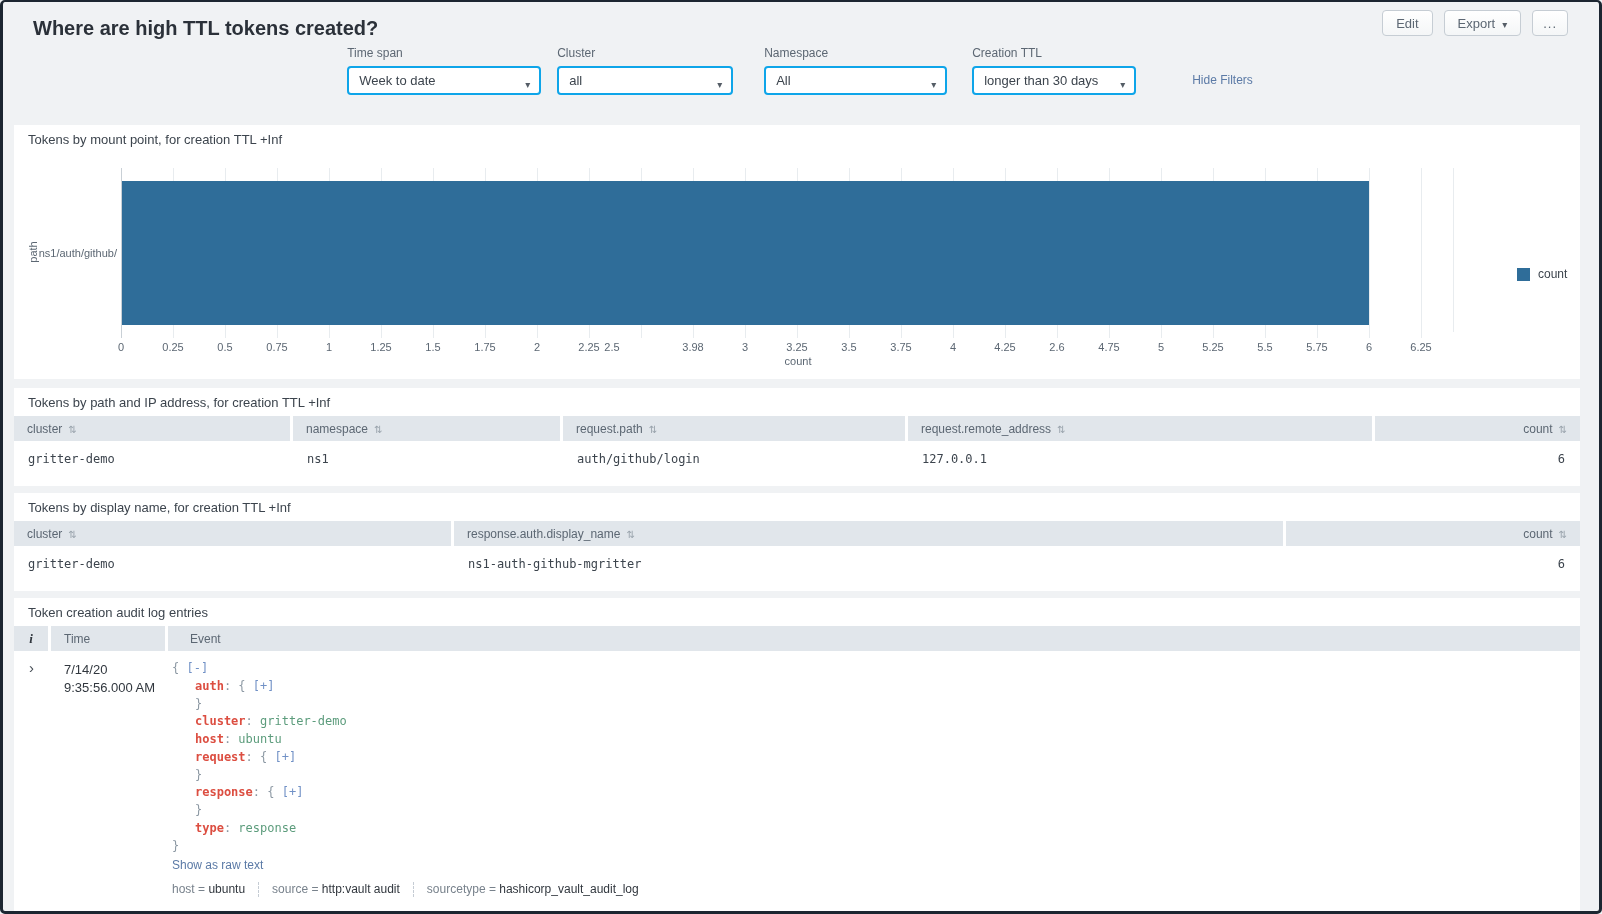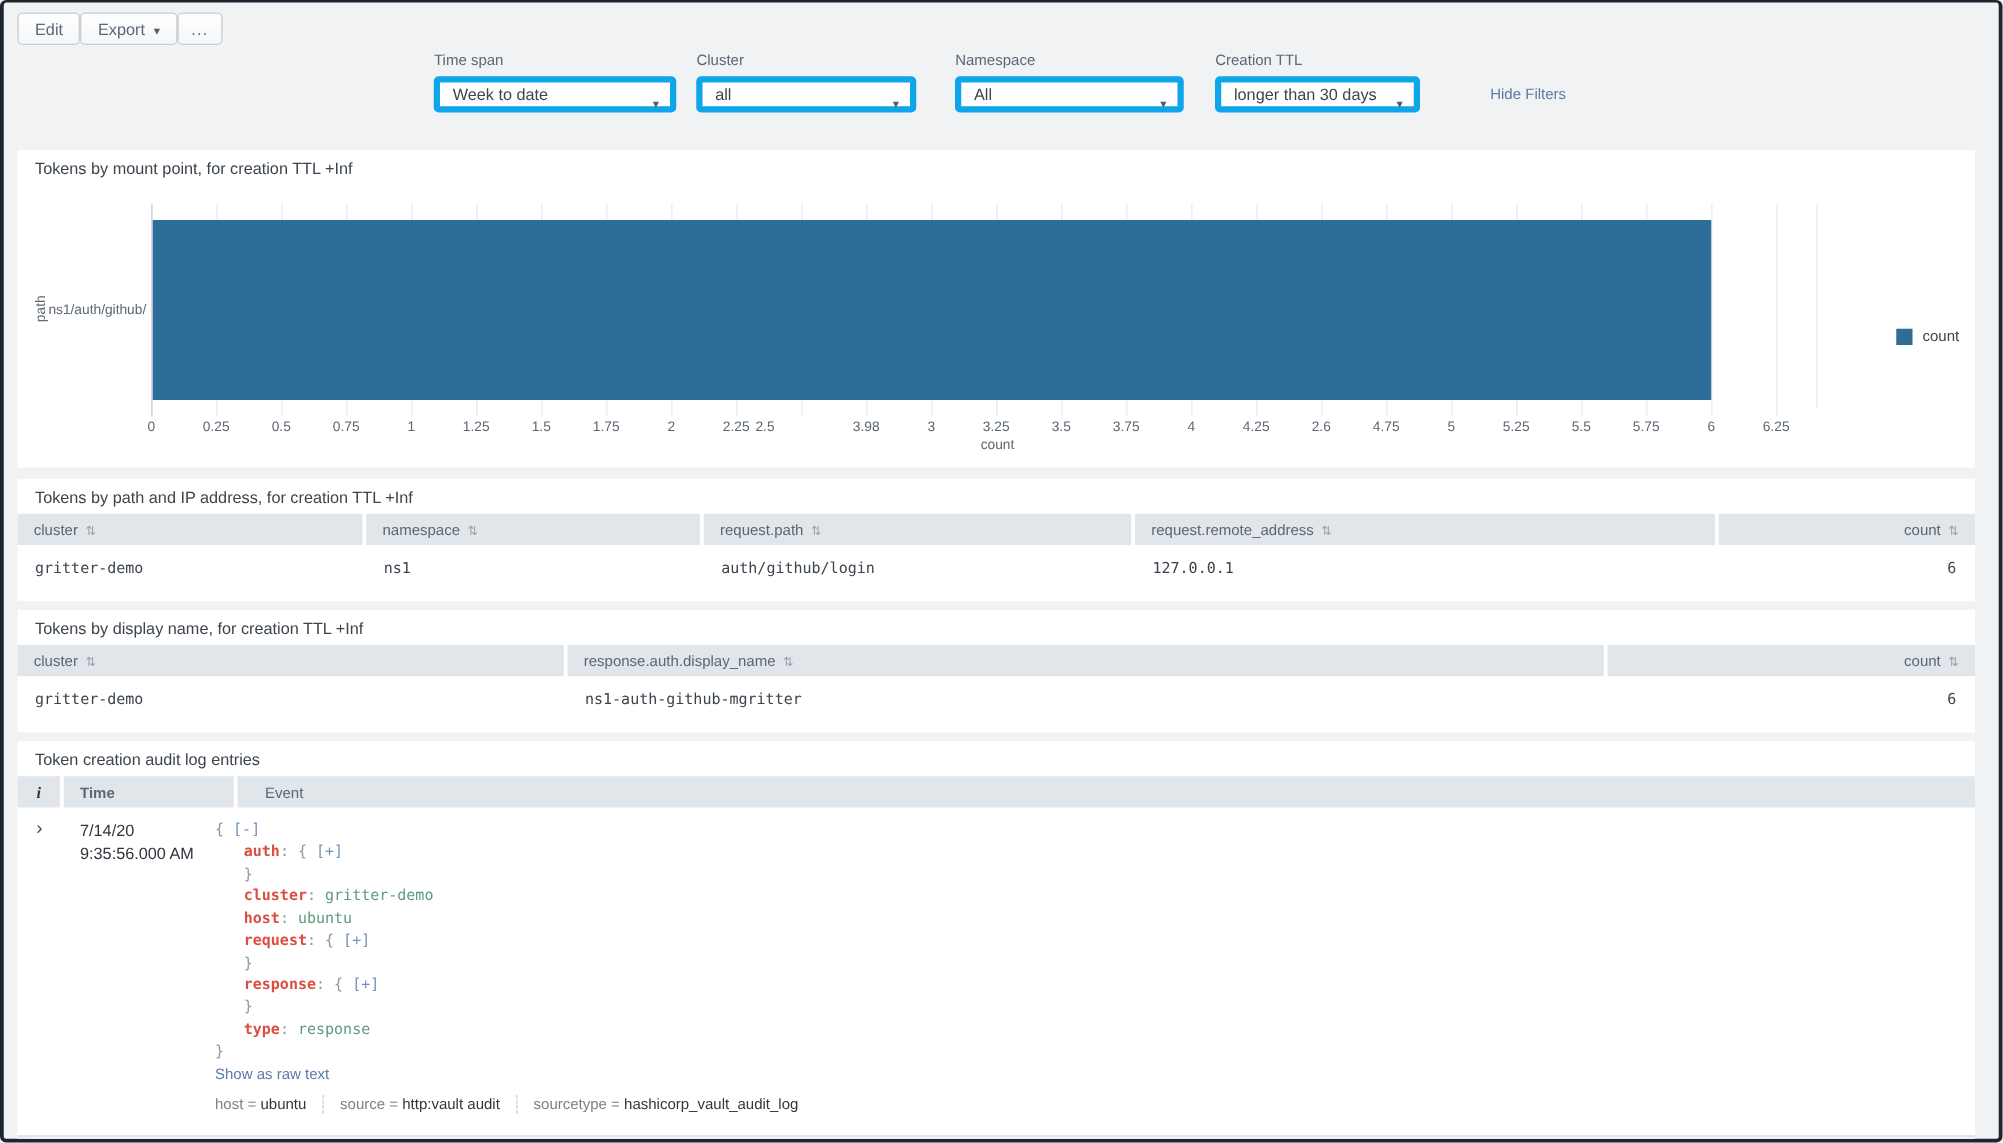--- a/index.html
+++ b/index.html
@@ -9,38 +9,38 @@
     border:solid #1c2631;border-width:2px 3px 3px 3px;border-radius:5px;
     overflow:hidden;
     font-family:"Liberation Sans",sans-serif;
     color:#3c444d;
   }
   .page{padding:0 19px 0 11px;}
 
   
   .dash-header{display:flex;justify-content:space-between;align-items:flex-start;padding-top:13px;}
   .dash-title{margin:0 0 0 19px;font-size:20px;line-height:26px;font-weight:700;color:#2b3139;}
-  .header-actions{display:flex;margin:-5px 12px 0 0;}
+  .header-actions{display:flex;gap:11px;margin:-5px 12px 0 0;}
   .btn{
     height:26px;box-sizing:border-box;border:1px solid #c6cdd4;border-radius:4px;
     background:linear-gradient(#ffffff,#f4f6f7);color:#5c6773;font-size:13px;
     font-family:"Liberation Sans",sans-serif;padding:0 13px;display:flex;align-items:center;gap:7px;cursor:pointer;
   }
   .btn-more{padding:0 10px;letter-spacing:1px;}
   .caret-icon::before{content:"\25BE";font-size:10px;color:#555d66;}
   
   .filters{display:flex;margin-top:5px;justify-content:center;}
   .filter{display:flex;flex-direction:column;}
   .filter label{font-size:12px;color:#5c6773;height:14px;margin-bottom:6px;}
   .f1{margin-left:6px;width:194px;margin-right:16px;}
   .f2{width:176px;margin-right:31px;}
   .f3{width:183px;margin-right:25px;}
   .f4{width:164px;}
   .dropdown{
-    position:relative;height:29px;box-sizing:border-box;border:5px solid #0ea5e9;border-radius:4px;
+    position:relative;height:29px;box-sizing:border-box;border:2px solid #0ea5e9;border-radius:4px;
     background:#fff;display:flex;align-items:center;padding:0 26px 0 10px;font-size:13px;color:#3c444d;cursor:pointer;
   }
   .dropdown .caret-icon{position:absolute;right:9px;top:8px;}
   .hide-filters{align-self:flex-end;margin:0 0 8px 56px;font-size:12px;color:#5b7aa6;cursor:pointer;text-decoration:none;}
 
   
   .main{margin-top:30px;}
   .panel{background:#fff;padding-top:6px;box-sizing:border-box;}
   .panel-title{margin:0 0 0 14px;font-size:13px;font-weight:400;color:#3c444d;height:22px;line-height:18px;}
 
@@ -73,21 +73,21 @@
     display:flex;align-items:center;padding-left:14px;
   }
   .td.cell-right{justify-content:flex-end;padding-right:15px;padding-left:0;}
   .t1 .c0{width:276px}.t1 .c1{width:267px}.t1 .c2{width:342px}.t1 .c3{width:464px}.t1 .c4{flex:1}
   .t2 .c0{width:437px}.t2 .c1{width:829px}.t2 .c2{flex:1}
 
   
   .events-panel{height:338px;overflow:hidden;}
   .ev-h .hi{width:34px;padding-left:0;justify-content:center;}
   .i-glyph{font-family:"Liberation Serif",serif;font-style:italic;font-weight:700;font-size:13px;color:#31373e;}
-  .ev-h .ht{width:136px;font-weight:bold;}
+  .ev-h .ht{width:114px;}
   .ev-h .he{flex:1;padding-left:22px;}
   #event-rows{margin-top:3px;}
   .ev-row{display:flex;gap:3px;position:relative;}
   .ev-row.truncated{border-top:2px solid #e4e7ea;}
   .gutter{position:absolute;left:0;top:0;bottom:0;width:10px;background:#e1e6eb;}
   .ev-i{width:34px;box-sizing:border-box;padding:4px 0 0 15px;}
   .chevron-icon{font-size:15px;color:#454c54;line-height:19px;cursor:pointer;}
   .chevron-icon::before{content:"\203A";}
   .ev-time{width:118px;box-sizing:border-box;padding:7px 0 0 13px;font-size:13px;color:#31373e;line-height:17.5px;}
   .ev-body{flex:1;padding:6px 0 17px 0;}
@@ -103,20 +103,21 @@
   .fn,.feq{color:#78828c;}
   .fn{cursor:pointer;}
   .fv{color:#31373e;cursor:pointer;}
 </style>
 </head>
 <body>
 
 <div class="page">
 
   <header class="dash-header">
+    <h1 class="dash-title">Where are high TTL tokens created?</h1>
     <div class="header-actions">
       <button class="btn">Edit</button>
       <button class="btn">
         <span>Export</span>
         <span class="caret-icon"></span>
       </button>
       <button class="btn btn-more">...</button>
     </div>
   </header>
 

